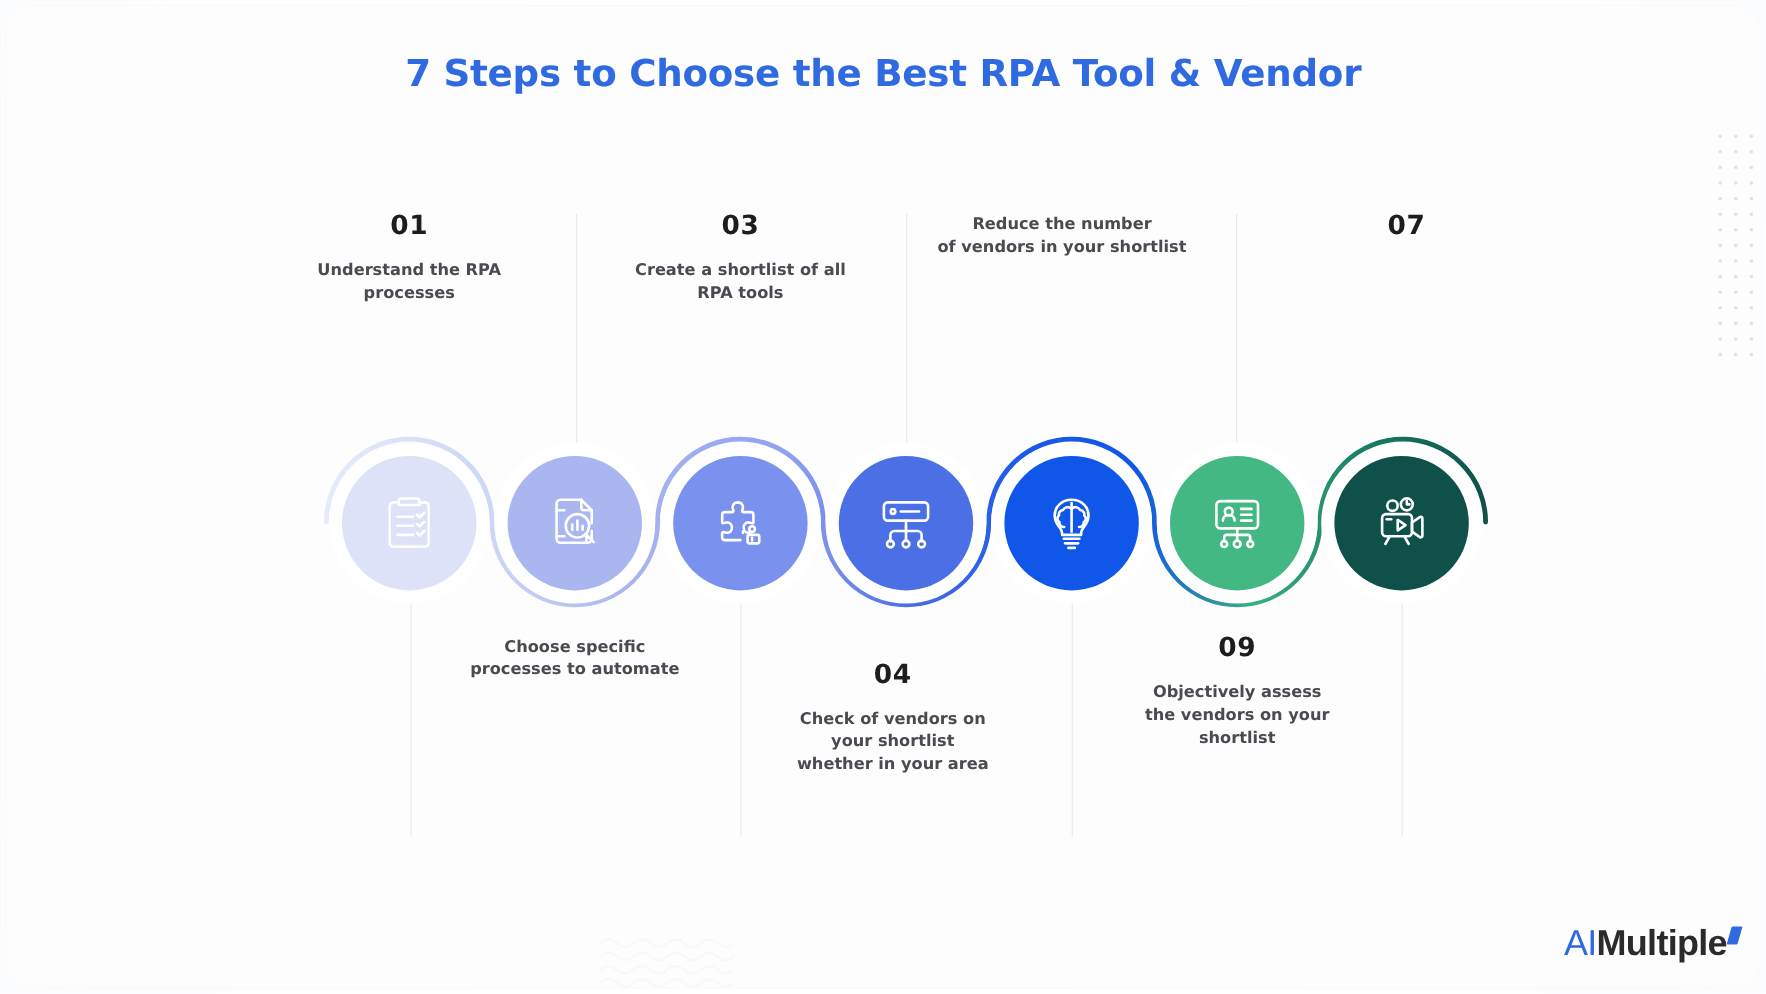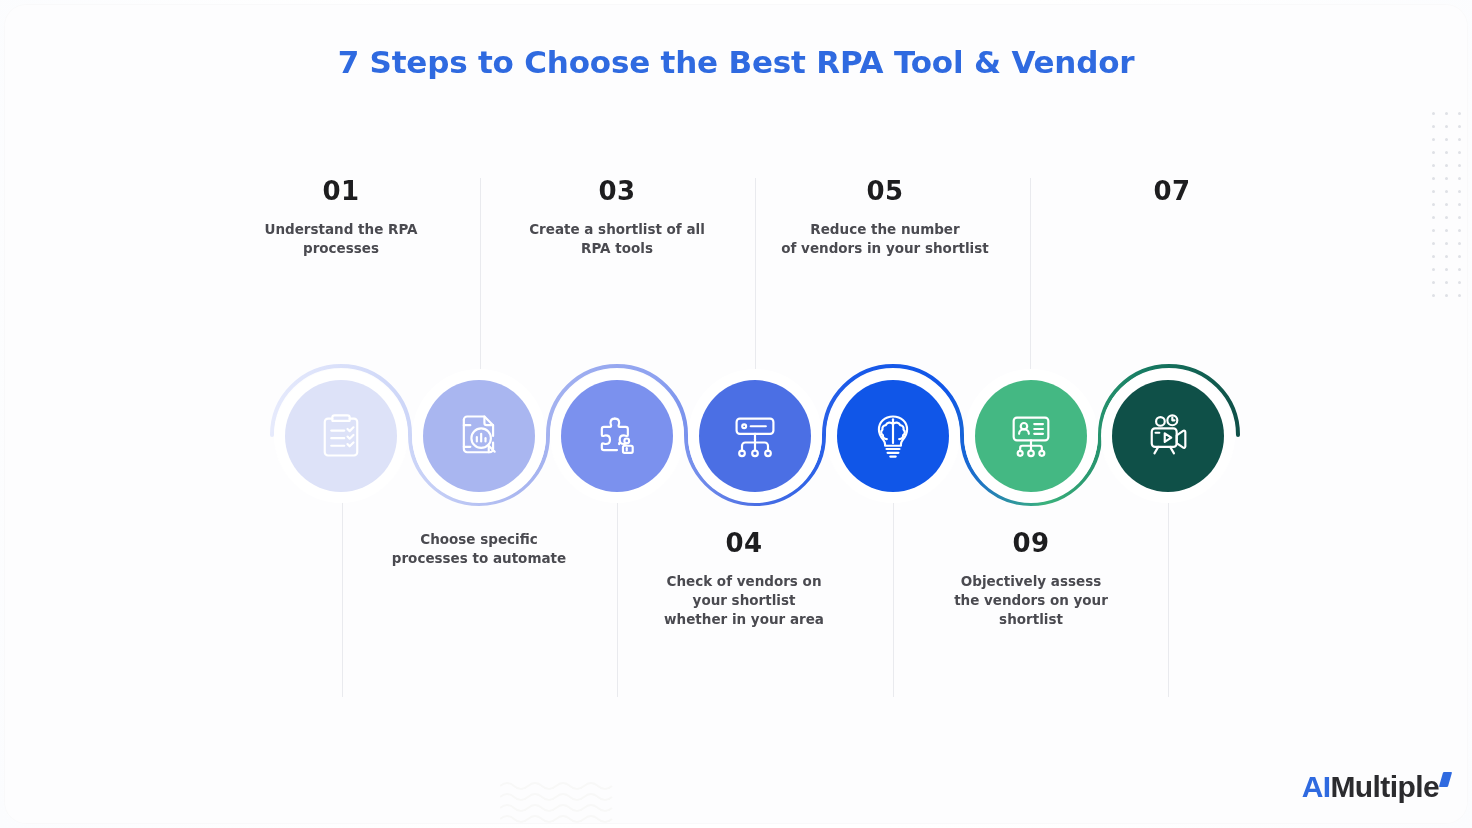--- a/index.html
+++ b/index.html
@@ -83,21 +83,21 @@
   }
   .circle svg{display:block;}
 
   .label{
     position:absolute;
     text-align:center;
     z-index:2;
   }
   .label .num{
     font-family:"DejaVu Sans", sans-serif;
-    font-size:26px;
+    font-size:22px;
     font-weight:bold;
     color:#1d1d1f;
     letter-spacing:0.5px;
     line-height:1;
     margin-bottom:16px;
   }
   .label .txt{
     font-family:"DejaVu Sans", sans-serif;
     font-size:13.5px;
     font-weight:bold;
@@ -108,21 +108,21 @@
 
   
   .logo{
     position:absolute;
     right:22px;bottom:24px;
     font-family:"Liberation Sans", sans-serif;
     font-size:30px;
     letter-spacing:-0.6px;
     display:flex;align-items:flex-start;
   }
-  .logo .ai{color:#2f6ae0;font-weight:bold;}
+  .logo .ai{color:#2f6ae0;font-weight:normal;}
   .logo .mult{color:#2b2b2e;font-weight:700;}
   .logo .tick{
     display:inline-block;
     width:9px;height:15px;
     background:#2f6ae0;
     transform:skewX(-16deg);
     margin-left:2px;margin-top:2px;
     border-radius:1px;
   }
 </style>
@@ -297,42 +297,41 @@
       <path d="M20 15h14"></path>
       <path d="M24 22v5"></path>
       <path d="M12 38v-5a3 3 0 0 1 3-3h18a3 3 0 0 1 3 3v5"></path>
       <circle cx="12" cy="40" r="2.6"></circle>
       <circle cx="24" cy="40" r="2.6"></circle>
       <circle cx="36" cy="40" r="2.6"></circle>
       <path d="M24 27v10.4"></path>
     </svg>
         </span>
       </div>
-      <div class="label" style="width: 300px; left: 594px; top: 530px;">
+      <div class="label" style="width: 300px; left: 594px; top: 552px;">
         <div class="num">04</div>
         <div class="txt">Check of vendors on
 your shortlist
 whether in your area</div>
       </div>
       <div class="circle" style="height: 134px; width: 134px; left: 826px; top: 369px; background: rgb(255, 255, 255); z-index: 2;"></div>
       <div class="circle" style="left: 837px; top: 380px; background: rgb(16, 86, 232);">
         <span>
     <svg width="52" height="52" viewBox="0 0 48 48" fill="none" stroke="#ffffff" stroke-width="2" stroke-linecap="round" stroke-linejoin="round">
       <path d="M24 6c-7.7 0-13 5.4-13 12 0 4.3 2.2 7.4 4 9.6 1.1 1.4 1.7 2.6 1.7 4.2V33h14.6v-1.2c0-1.6.6-2.8 1.7-4.2 1.8-2.2 4-5.3 4-9.6 0-6.6-5.3-12-13-12z"></path>
       <path d="M24 8.5v22"></path>
       <path d="M24 13c-2-2.2-5.5-1.6-6.6.9-2.4.3-3.6 2.2-3.1 4.2-1.8 1.4-1.6 4 .4 5.1-.3 2.2 1.4 3.9 3.6 3.7"></path>
       <path d="M24 13c2-2.2 5.5-1.6 6.6.9 2.4.3 3.6 2.2 3.1 4.2 1.8 1.4 1.6 4-.4 5.1.3 2.2-1.4 3.9-3.6 3.7"></path>
       <path d="M18 36h12"></path>
             <path d="M19 39.5h10"></path>
       <path d="M21.5 43h5"></path>
     </svg>
         </span>
       </div>
       <div class="label" style="width: 300px; left: 735px; top: 178px;">
-        <div class="num">05</div>
         <div class="txt">Reduce the number
 of vendors in your shortlist</div>
       </div>
       <div class="circle" style="height: 134px; width: 134px; left: 964px; top: 369px; background: rgb(255, 255, 255); z-index: 2;"></div>
       <div class="circle" style="left: 975px; top: 380px; background: rgb(68, 184, 131);">
         <span>
     <svg width="52" height="52" viewBox="0 0 48 48" fill="none" stroke="#ffffff" stroke-width="2" stroke-linecap="round" stroke-linejoin="round">
       <rect x="8" y="7" width="32" height="21" rx="3"></rect>
       <circle cx="17.5" cy="15" r="3"></circle>
       <path d="M13 22c0-2.6 2-4.3 4.5-4.3s4.5 1.7 4.5 4.3"></path>

